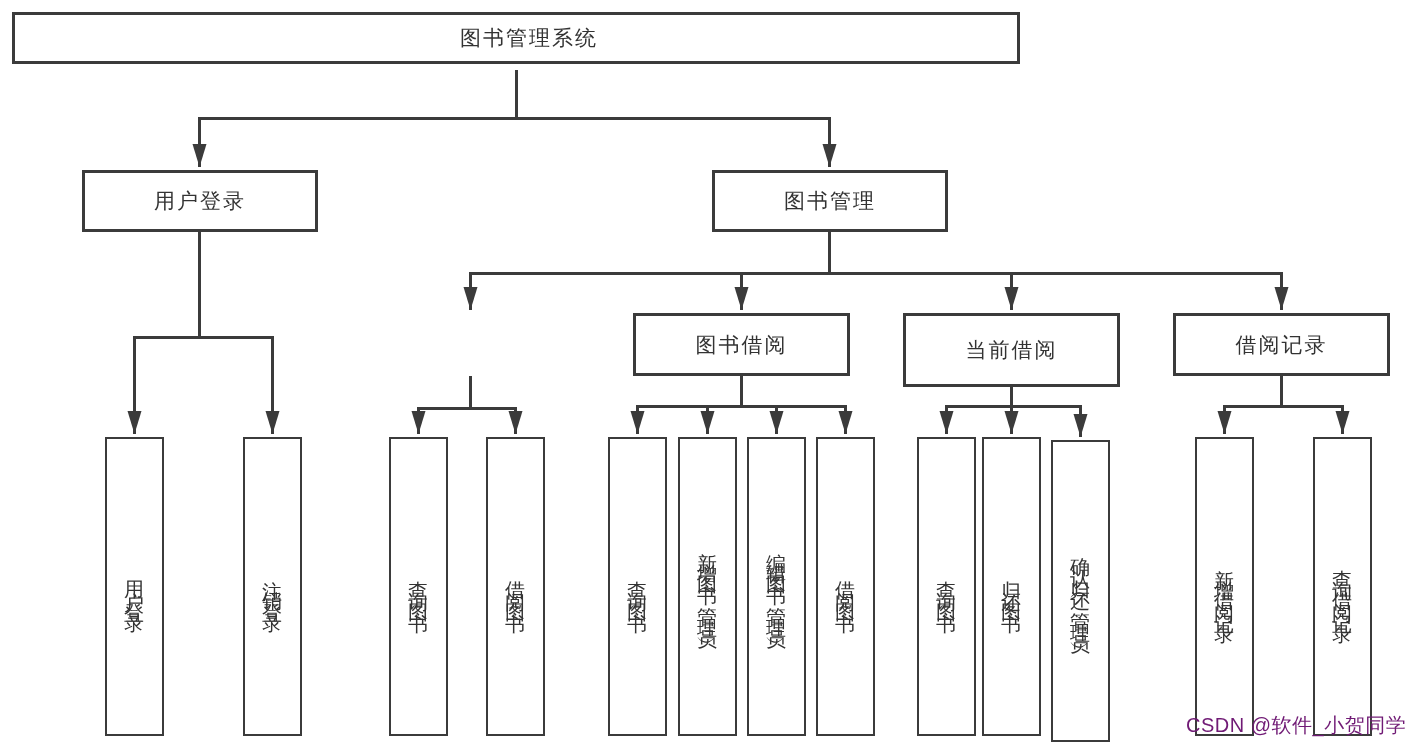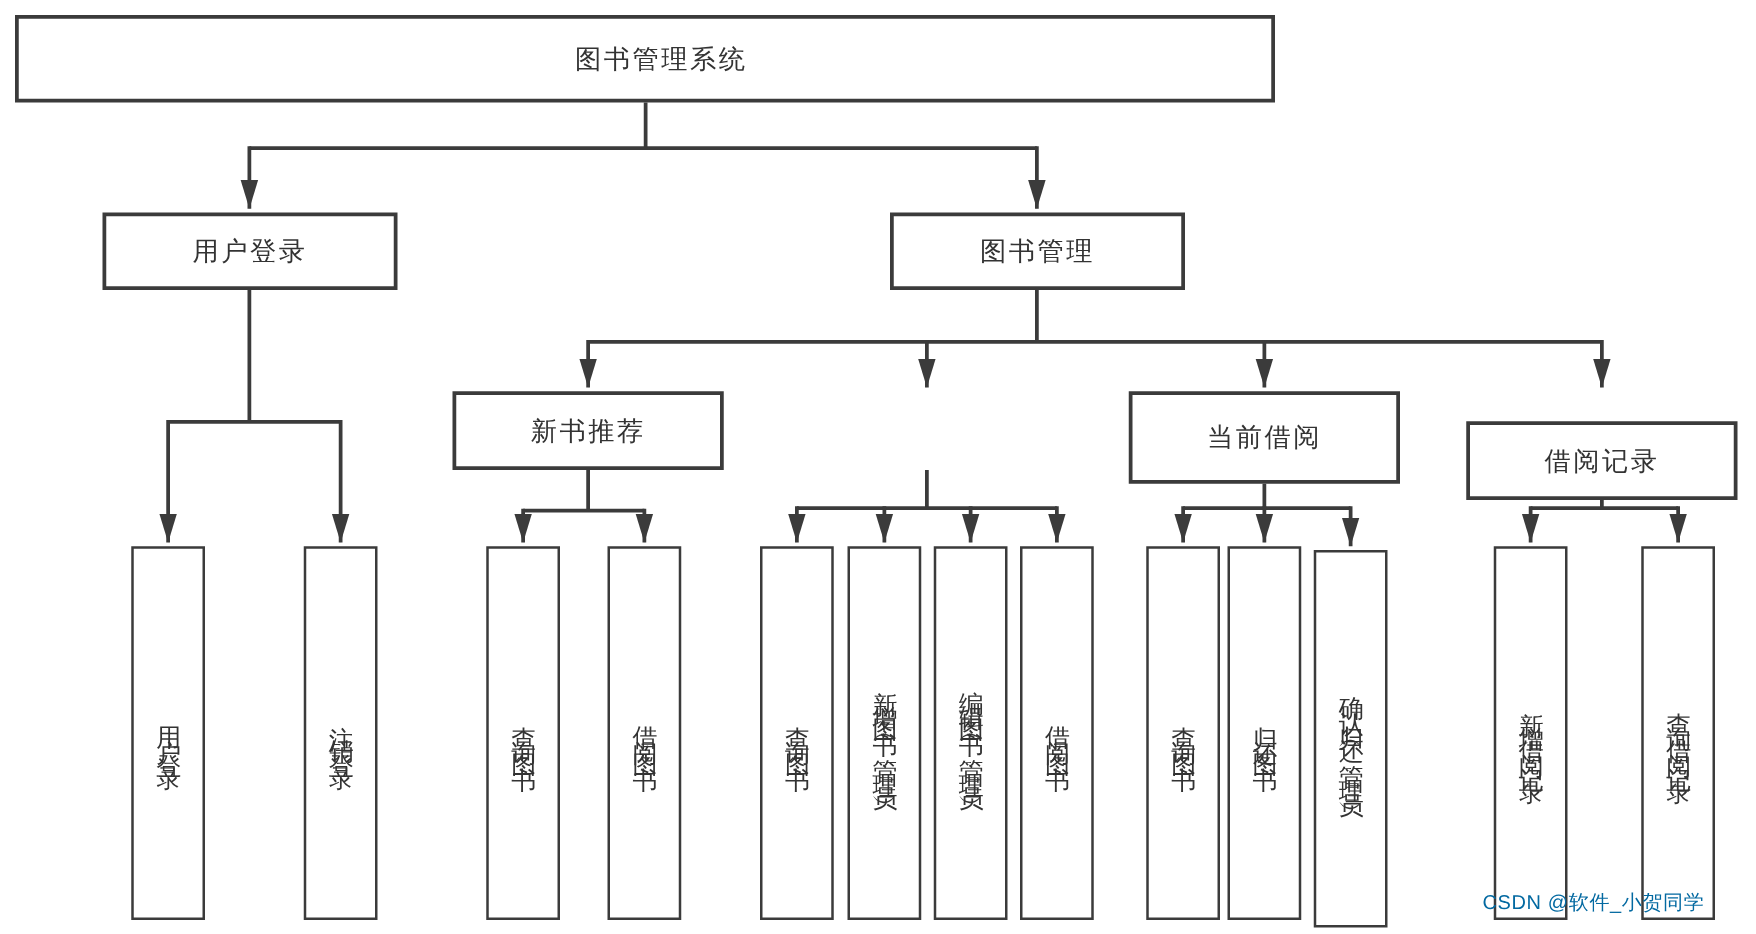--- a/index.html
+++ b/index.html
@@ -30,21 +30,21 @@
   .vtext{
     writing-mode:vertical-rl;
     text-orientation:mixed;
     white-space:nowrap;
     line-height:1;
     font-size:20px;letter-spacing:11px;color:#333333;
   }
   .watermark{
     position:absolute;z-index:3;
     left:1186px;top:712px;
-    font-size:16px;color:#0369a1;letter-spacing:0.5px;
+    font-size:20px;color:#701a75;letter-spacing:0.5px;
     white-space:nowrap;
   }
   .lines{stroke:#3b3b3b;stroke-width:3;fill:none;}
   .arrow{marker-end:url(#ah);}
   #ah path{fill:#3b3b3b;stroke:none;}
 </style>
 </head>
 <body>
 
 <div class="canvas">
@@ -92,28 +92,28 @@
       <path class="arrow" d="M1011.5,405 V434"></path>
       <path class="arrow" d="M1080.5,405 V437"></path>
 
       <path d="M1281.5,376 V406.5"></path>
       <path d="M1224.5,406.5 H1342.5"></path>
       <path class="arrow" d="M1224.5,405 V434"></path>
       <path class="arrow" d="M1342.5,405 V434"></path>
     </g>
   </svg>
 
-  <div class="hnode" style="left:12px;top:12px;width:1008px;height:70px;padding-left:26px;">图书管理系统</div>
+  <div class="hnode" style="left:12px;top:12px;width:1008px;height:52px;padding-left:26px;">图书管理系统</div>
 
   <div class="hnode" style="left:82px;top:170px;width:236px;height:62px;">用户登录</div>
   <div class="hnode" style="left:712px;top:170px;width:236px;height:62px;text-align:right;">图书管理</div>
 
-  <div class="hnode" style="left:362px;top:313px;width:217px;height:63px;">新书推荐</div>
+  <div class="hnode" style="left:633px;top:313px;width:217px;height:63px;">图书借阅</div>
   <div class="hnode" style="left:903px;top:313px;width:217px;height:74px;">当前借阅</div>
-  <div class="hnode" style="left:1173px;top:313px;width:217px;height:63px;margin-top:24px;">借阅记录</div>
+  <div class="hnode" style="left:1173px;top:313px;width:217px;height:63px;">借阅记录</div>
 
   <div class="vnode" style="left:105px;">
     <span class="vtext">用户登录</span>
   </div>
   <div class="vnode" style="left:243px;">
     <span class="vtext">注销登录</span>
   </div>
 
   <div class="vnode" style="left:389px;">
     <span class="vtext">查询图书</span>

